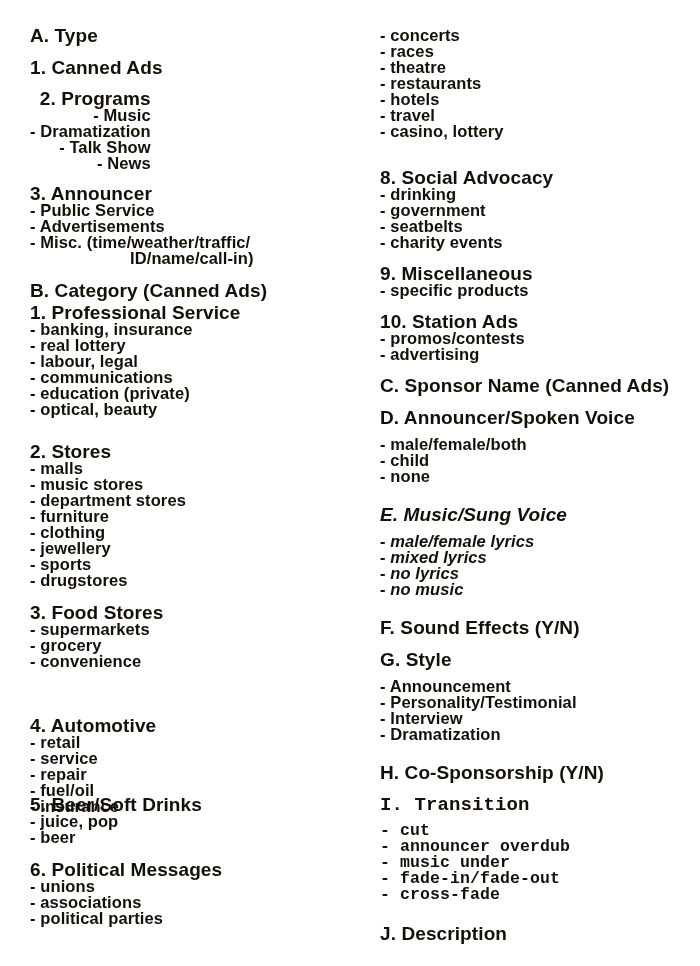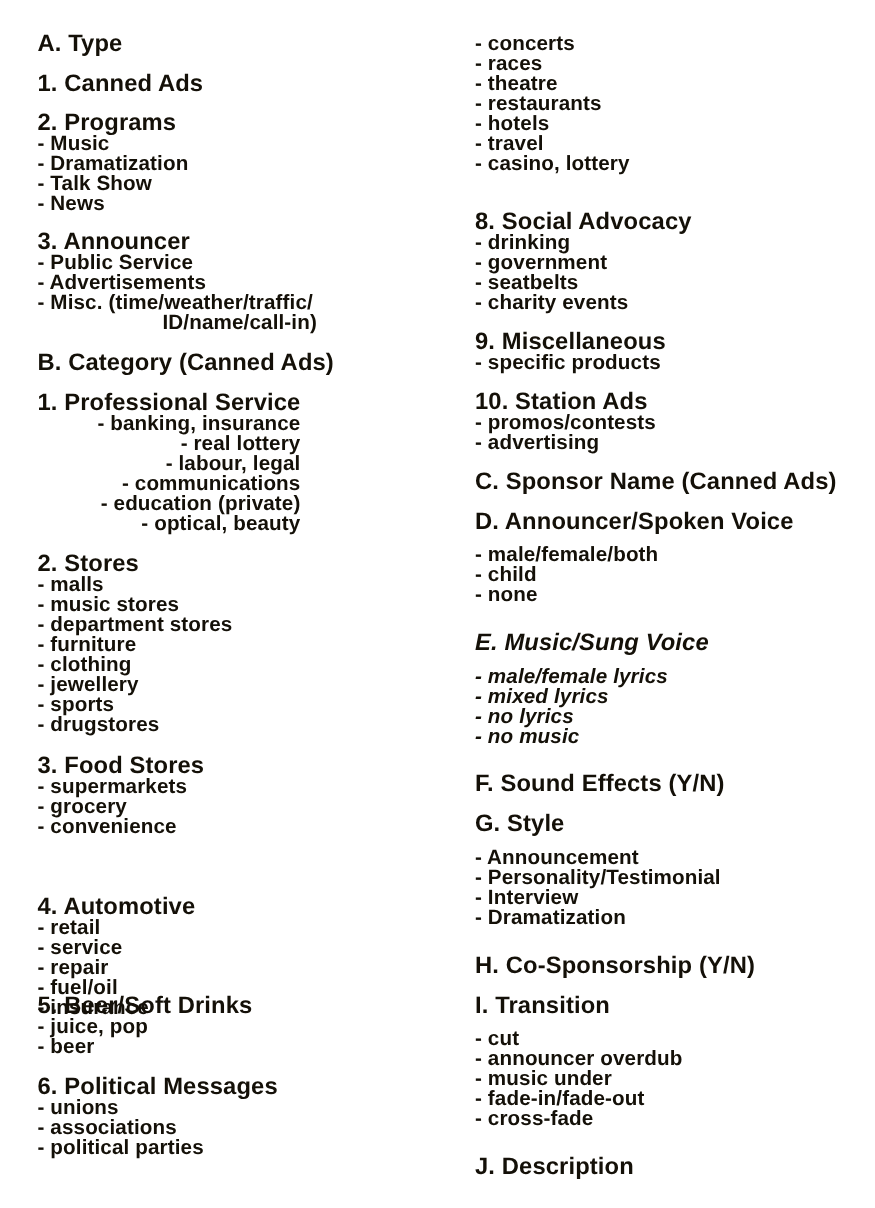--- a/index.html
+++ b/index.html
@@ -14,38 +14,38 @@
 </head>
 <body>
 
 <div class="col" style="left:30px;">
   <div class="block" style="top:28px;">
     <div class="h">A. Type</div>
   </div>
   <div class="block" style="top:60px;">
     <div class="h">1. Canned Ads</div>
   </div>
-  <div class="block" style="top:91px;">
+  <div class="block" style="top:91px;text-align:right;">
     <div class="h">2. Programs</div>
     <div class="i">- Music</div>
     <div class="i">- Dramatization</div>
     <div class="i">- Talk Show</div>
     <div class="i">- News</div>
   </div>
   <div class="block" style="top:186px;">
     <div class="h">3. Announcer</div>
     <div class="i">- Public Service</div>
     <div class="i">- Advertisements</div>
     <div class="i">- Misc. (time/weather/traffic/</div>
     <div class="i ind">ID/name/call-in)</div>
   </div>
   <div class="block" style="top:283px;">
     <div class="h">B. Category (Canned Ads)</div>
   </div>
-  <div class="block" style="top:315px;text-align:right;">
+  <div class="block" style="top:305px;">
     <div class="h">1. Professional Service</div>
     <div class="i">- banking, insurance</div>
     <div class="i">- real lottery</div>
     <div class="i">- labour, legal</div>
     <div class="i">- communications</div>
     <div class="i">- education (private)</div>
     <div class="i">- optical, beauty</div>
   </div>
   <div class="block" style="top:444px;">
     <div class="h">2. Stores</div>
@@ -136,21 +136,21 @@
     <div class="h">G. Style</div>
     <div style="height:10px"></div>
     <div class="i">- Announcement</div>
     <div class="i">- Personality/Testimonial</div>
     <div class="i">- Interview</div>
     <div class="i">- Dramatization</div>
   </div>
   <div class="block" style="top:765px;">
     <div class="h">H. Co-Sponsorship (Y/N)</div>
   </div>
-  <div class="block" style="top:797px;">
+  <div class="block" style="top:797px;font-family:Liberation Mono, monospace;">
     <div class="h">I. Transition</div>
     <div style="height:10px"></div>
     <div class="i">- cut</div>
     <div class="i">- announcer overdub</div>
     <div class="i">- music under</div>
     <div class="i">- fade-in/fade-out</div>
     <div class="i">- cross-fade</div>
   </div>
   <div class="block" style="top:926px;">
     <div class="h">J. Description</div>

